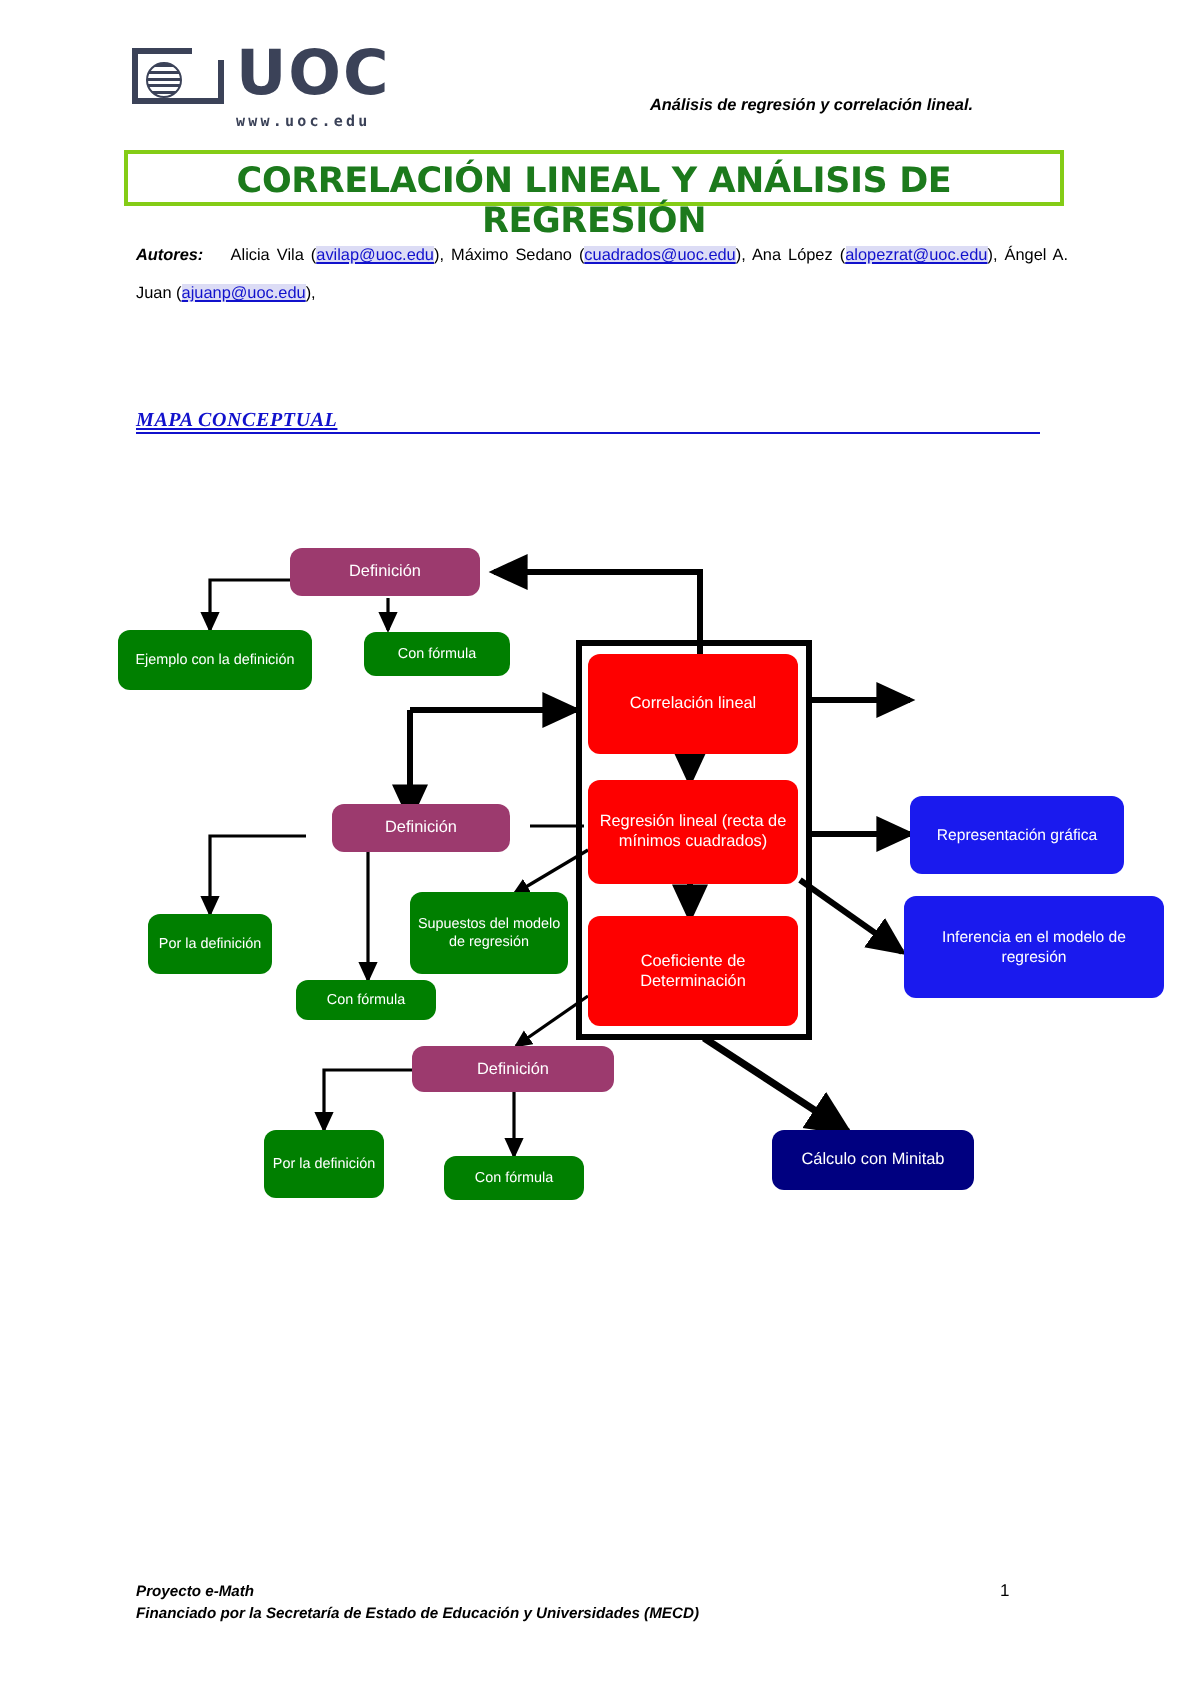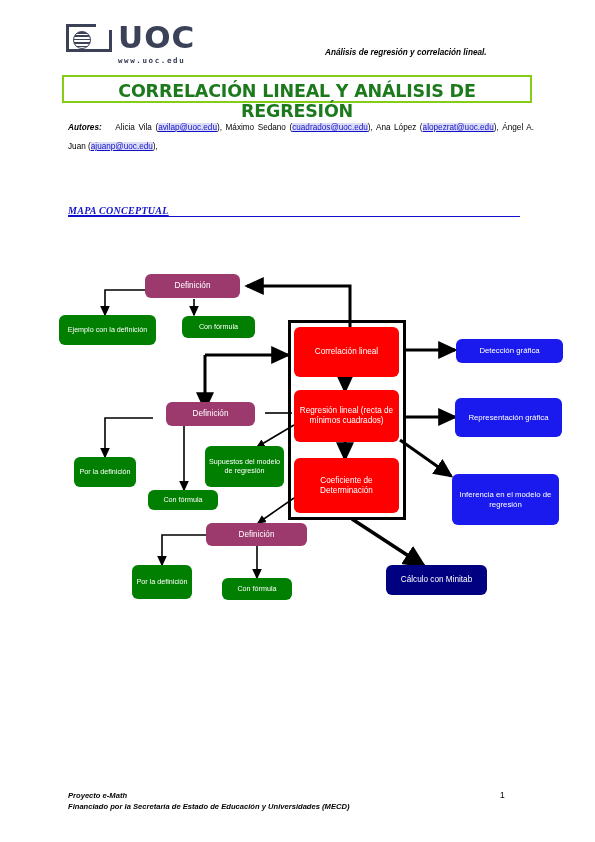--- a/index.html
+++ b/index.html
@@ -148,25 +148,24 @@
   <div class="node n-green" style="left:59px;top:315px;width:97px;height:30px;">Ejemplo con la definición</div>
 
   <div class="node n-green" style="left:182px;top:316px;width:73px;height:22px;">Con fórmula</div>
 
   <div class="node n-red" style="left:294px;top:390px;width:105px;height:52px;">Regresión lineal (recta de mínimos cuadrados)</div>
 
   <div class="node n-red" style="left:294px;top:327px;width:105px;height:50px;">Correlación lineal</div>
 
   <div class="node n-red" style="left:294px;top:458px;width:105px;height:55px;">Coeficiente de Determinación</div>
 
-  <div class="node n-blue" style="left:456px;top:339px;width:107px;height:24px;">Detección gráfica</div>
 
   <div class="node n-blue" style="left:455px;top:398px;width:107px;height:39px;">Representación gráfica</div>
 
-  <div class="node n-blue" style="left:452px;top:474px;width:107px;height:51px;">Inferencia en el modelo de regresión</div>
+  <div class="node n-blue" style="left:452px;top:448px;width:130px;height:51px;">Inferencia en el modelo de regresión</div>
 
   <div class="node n-purple" style="left:166px;top:402px;width:89px;height:24px;">Definición</div>
 
   <div class="node n-green" style="left:74px;top:457px;width:62px;height:30px;">Por la definición</div>
 
   <div class="node n-green" style="left:148px;top:490px;width:70px;height:20px;">Con fórmula</div>
 
   <div class="node n-green" style="left:205px;top:446px;width:79px;height:41px;">Supuestos del modelo de regresión</div>
 
   <div class="node n-purple" style="left:206px;top:523px;width:101px;height:23px;">Definición</div>

